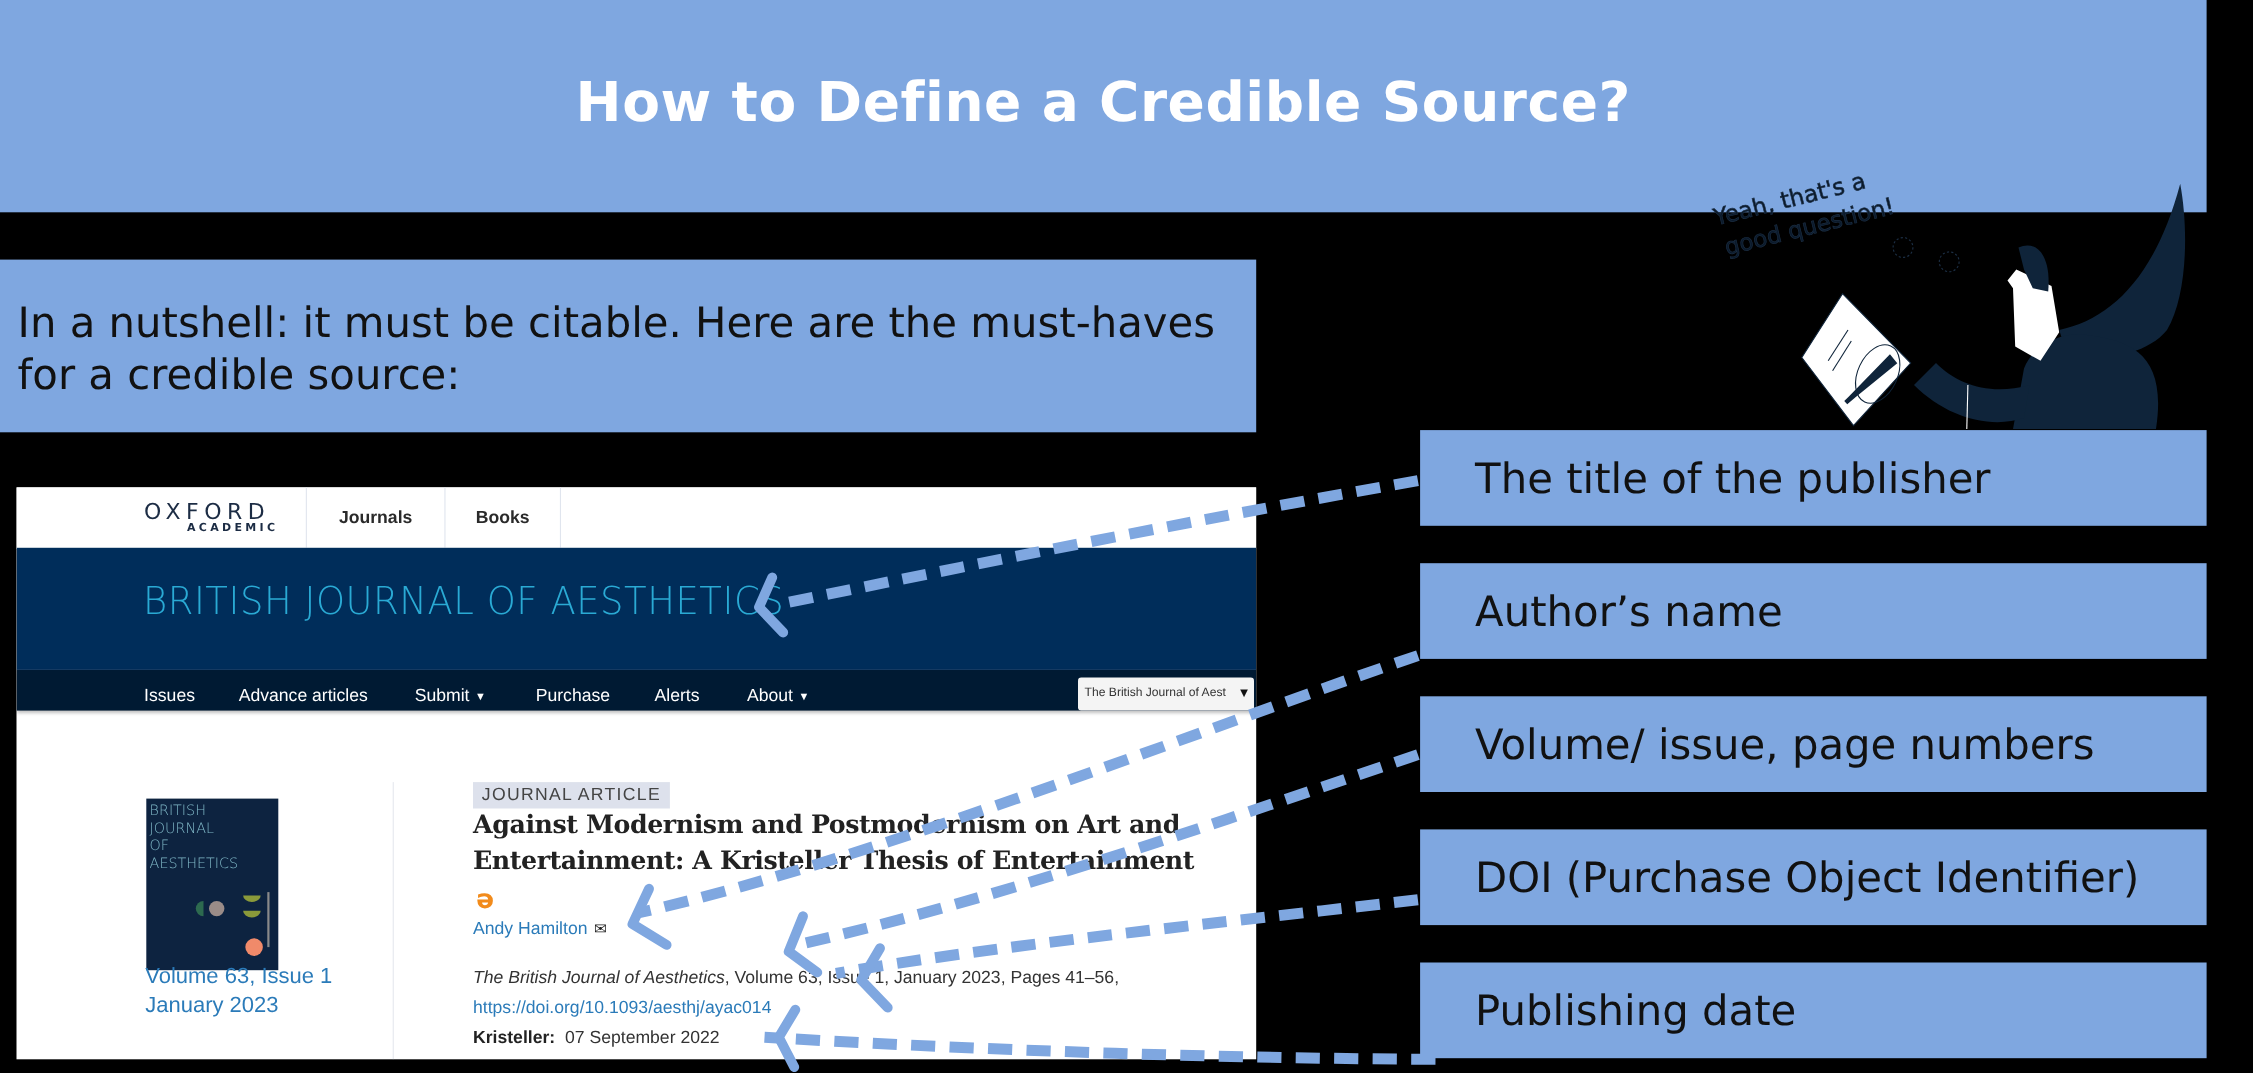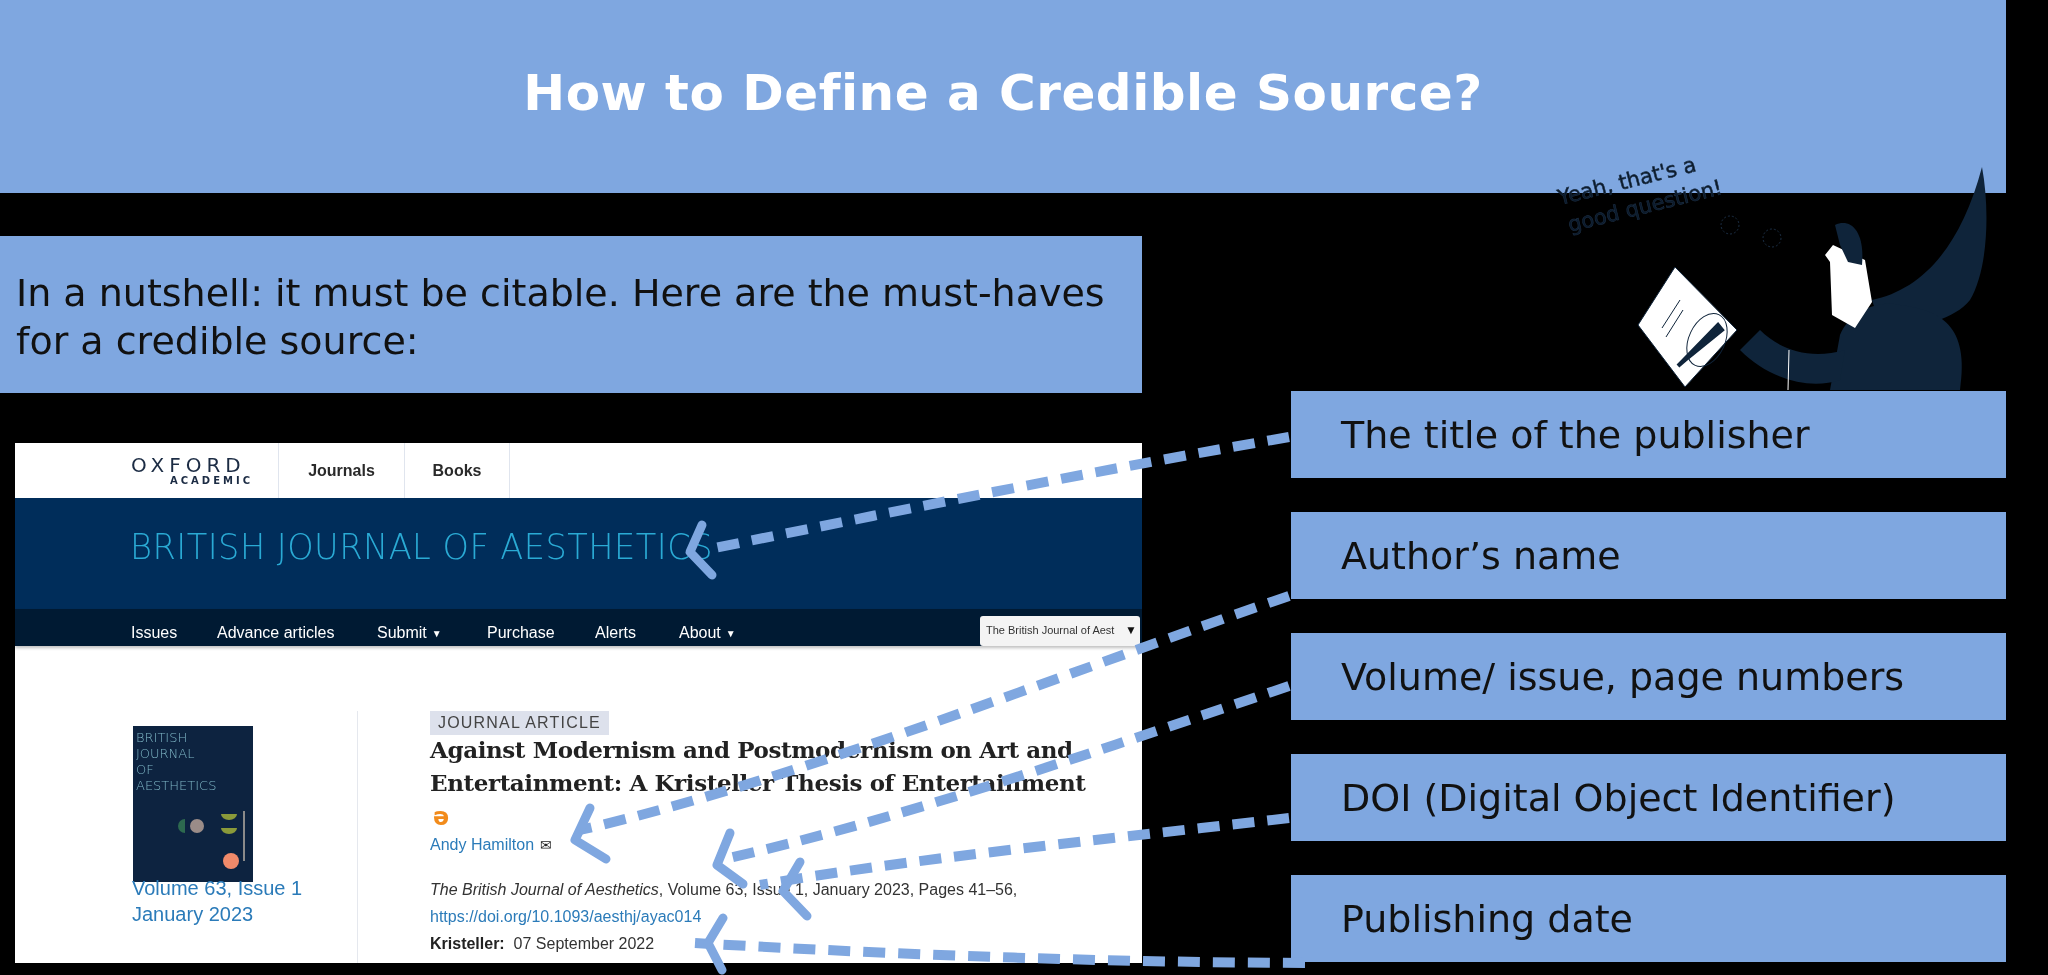--- a/index.html
+++ b/index.html
@@ -163,21 +163,21 @@
 <div class="label-box" style="top:391px">
     <span>The title of the publisher</span>
   </div>
 <div class="label-box" style="top:512px">
     <span>Author’s name</span>
   </div>
 <div class="label-box" style="top:633px">
     <span>Volume/ issue, page numbers</span>
   </div>
 <div class="label-box" style="top:754px">
-    <span>DOI (Digital Object Identifier)</span>
+    <span>DOI (Purchase Object Identifier)</span>
   </div>
 <div class="label-box" style="top:875px">
     <span>Publishing date</span>
   </div>
 
 <svg class="overlay" viewBox="0 0 2048 975" xmlns="http://www.w3.org/2000/svg">
   <g fill="none" stroke="#7FA7E0" stroke-width="10" stroke-dasharray="22 13">
     <path d="M 1289 437 C 1100 470, 900 510, 705 550"></path>
     <path d="M 1289 596 C 1100 660, 800 780, 580 830"></path>
     <path d="M 1289 686 C 1100 750, 900 820, 720 860"></path>

